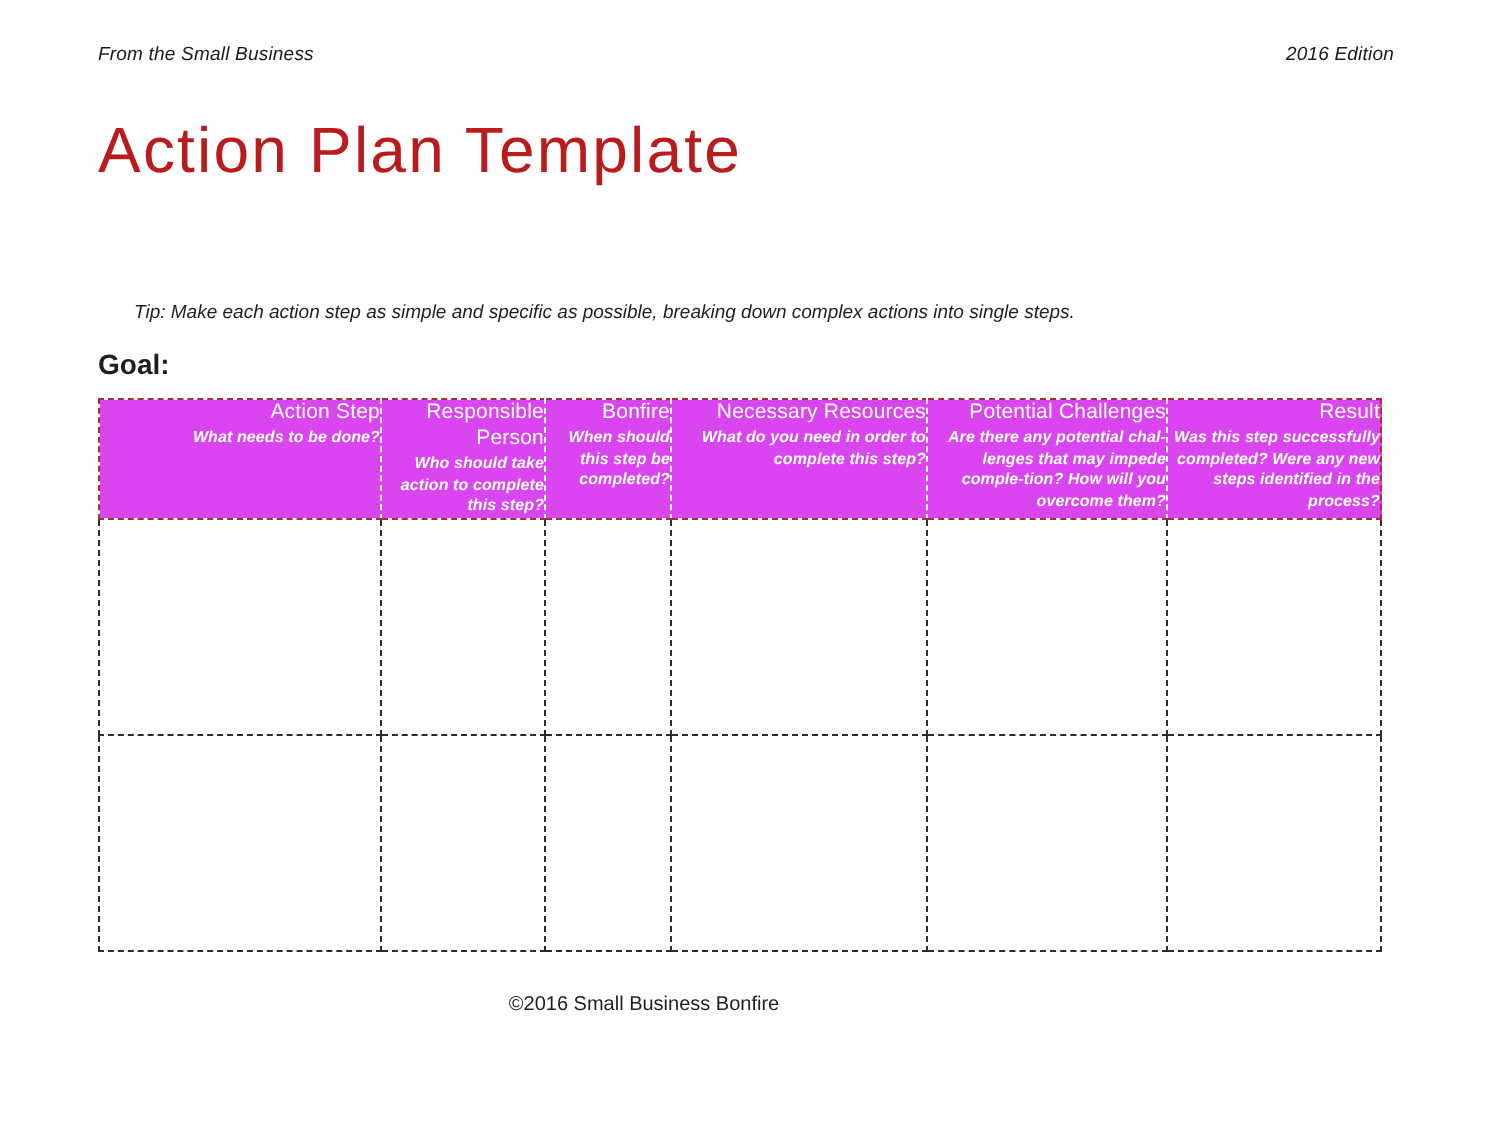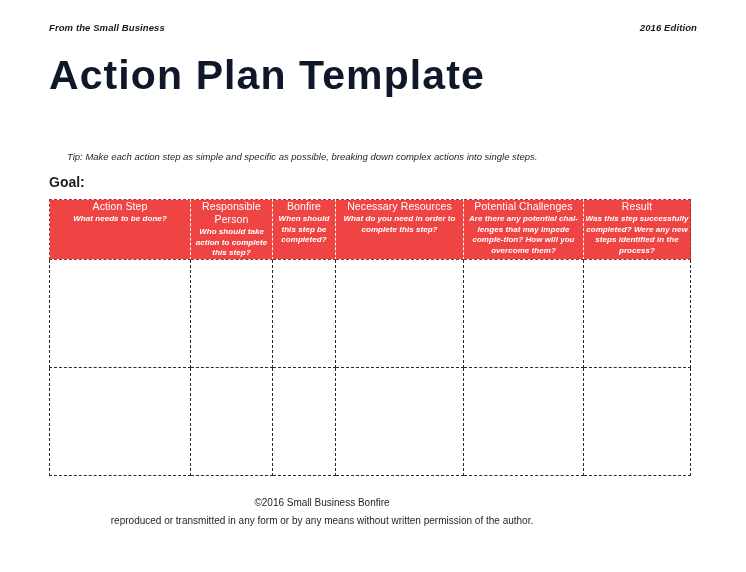--- a/index.html
+++ b/index.html
@@ -26,35 +26,35 @@
   .runhead {
     position: absolute;
     top: 22px;
     left: 49px;
     right: 49px;
     display: flex;
     justify-content: space-between;
     align-items: baseline;
     font-size: 9.5px;
     font-style: italic;
-    font-weight: bold;
+    font-weight: normal;
     color: #1a1a1a;
     letter-spacing: 0.1px;
   }
 
   
   .doc-title {
     position: absolute;
     top: 58px;
     left: 49px;
-    font-size: 41px;
+    font-size: 32px;
     line-height: 34px;
-    font-weight: 700;
+    font-weight: 400;
     letter-spacing: 1.1px;
-    color: #0f172a;
+    color: #b91c1c;
     white-space: nowrap;
   }
 
   
   .intro {
     position: absolute;
     top: 104px;
     left: 49px;
     width: 652px;
     font-size: 10.5px;
@@ -97,26 +97,26 @@
     table-layout: fixed;
   }
   .plan-table th,
   .plan-table td {
     padding: 0;
     margin: 0;
     vertical-align: top;
   }
 
   thead th {
-    background: #ef4444;
+    background: #d946ef;
     color: #ffffff;
     border: 1px dashed #A03232;
     border-right-color: #ffffff;
     padding: 4px 5px 7px 5px;
-    text-align: center;
+    text-align: right;
   }
   thead th:last-child { border-right-color: #A03232; }
 
   .h-title {
     display: block;
     font-size: 10.5px;
     line-height: 13px;
     font-weight: 400;
     letter-spacing: 0.1px;
     margin-bottom: 1px;
@@ -226,16 +226,15 @@
         <td></td>
         <td></td>
         <td></td>
         <td></td>
       </tr>
     </tbody>
   </table>
 
   <div class="footer">
     <div>©2016 Small Business Bonfire</div>
-    <div>reproduced or transmitted in any form or by any means without written permission of the author.</div>
   </div>
 
 </div>
 
 </body></html>

